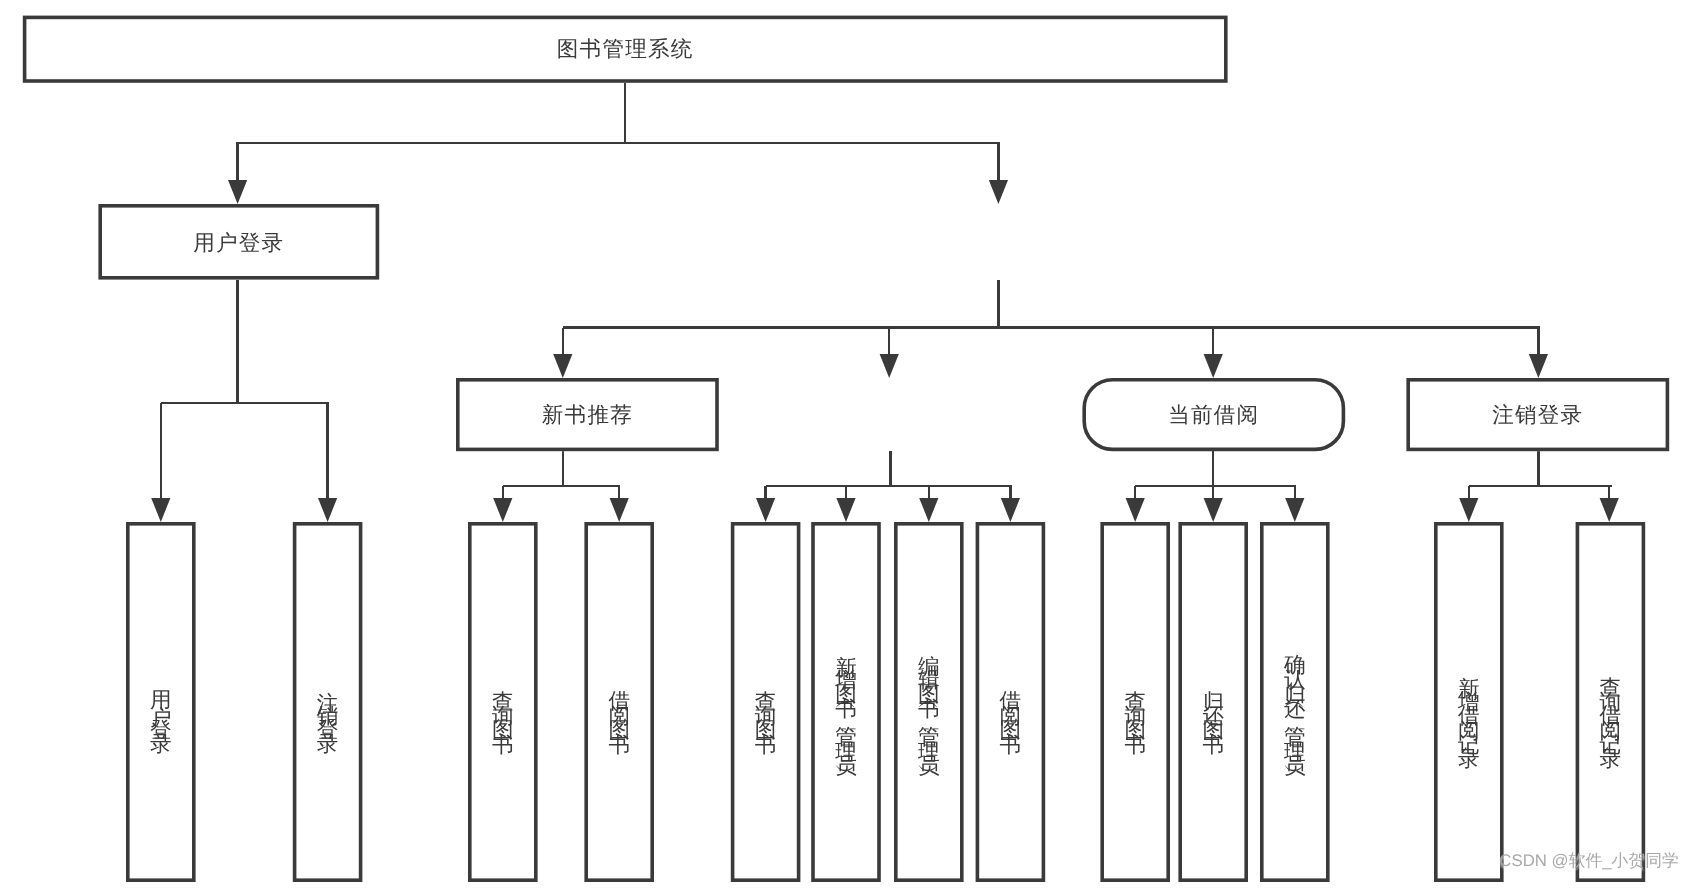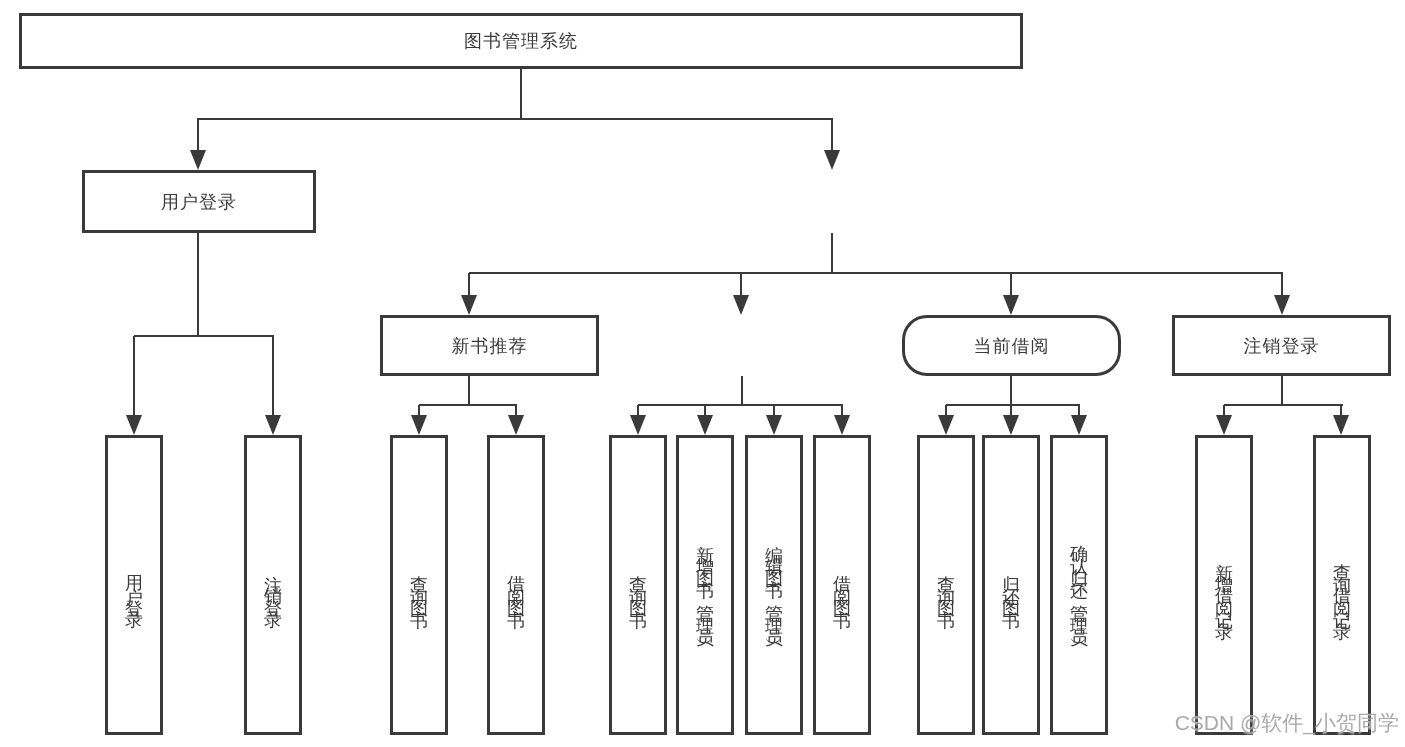--- a/index.html
+++ b/index.html
@@ -64,22 +64,22 @@
   .leaf.p7  { left: 745px; }
   .leaf.p8  { left: 813px; }
   .leaf.p9  { left: 917px; }
   .leaf.p10 { left: 982px; }
   .leaf.p11 { left: 1050px; }
   .leaf.p12 { left: 1195px; }
   .leaf.p13 { left: 1313px; }
   .watermark {
     position: absolute;
     right: 6px;
-    bottom: 10px;
-    font-size: 21px;
+    bottom: 20px;
+    font-size: 14px;
     color: rgba(164, 164, 164, 0.95);
     text-shadow: 0 1px 2px rgba(255,255,255,0.85);
     z-index: 5;
     white-space: nowrap;
   }
 </style>
 </head>
 <body>
 
 <div class="canvas">

